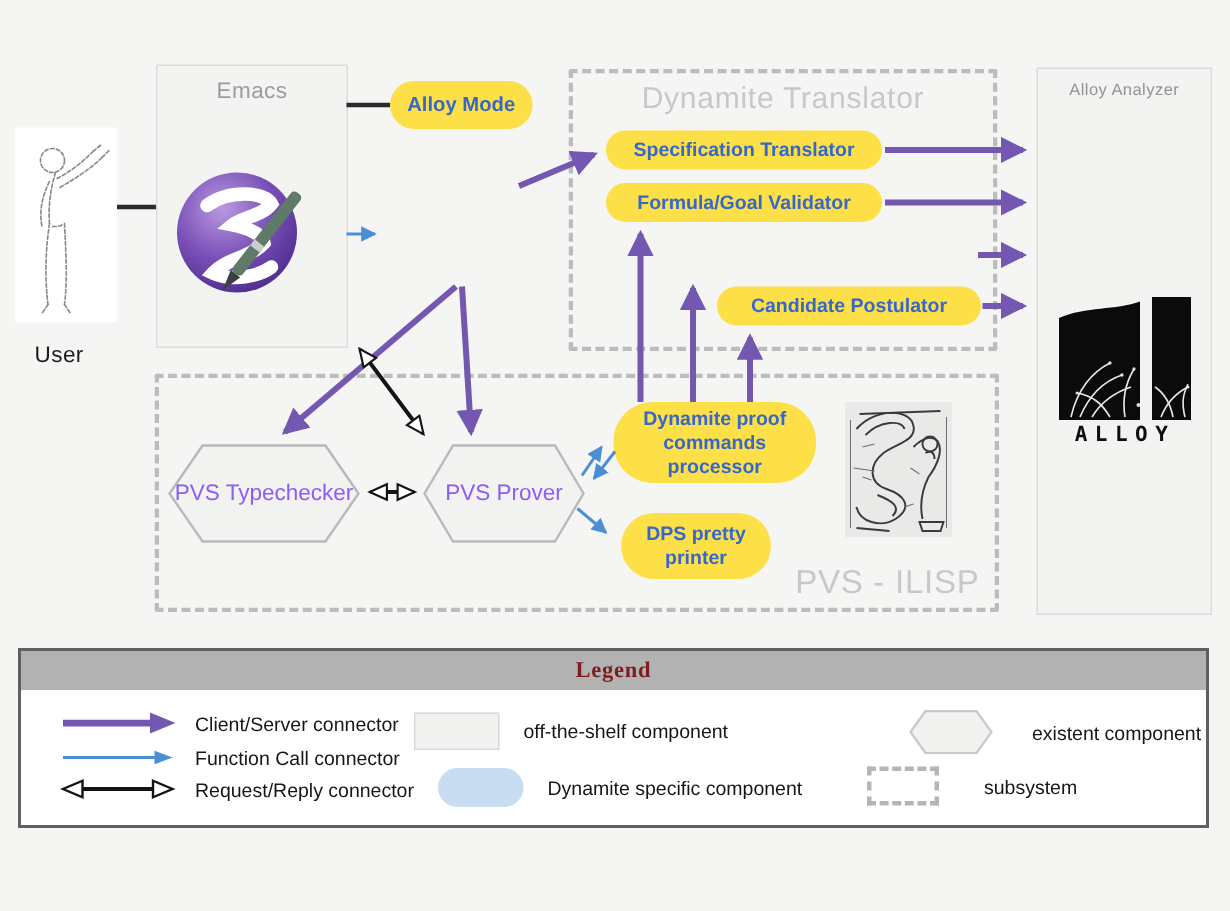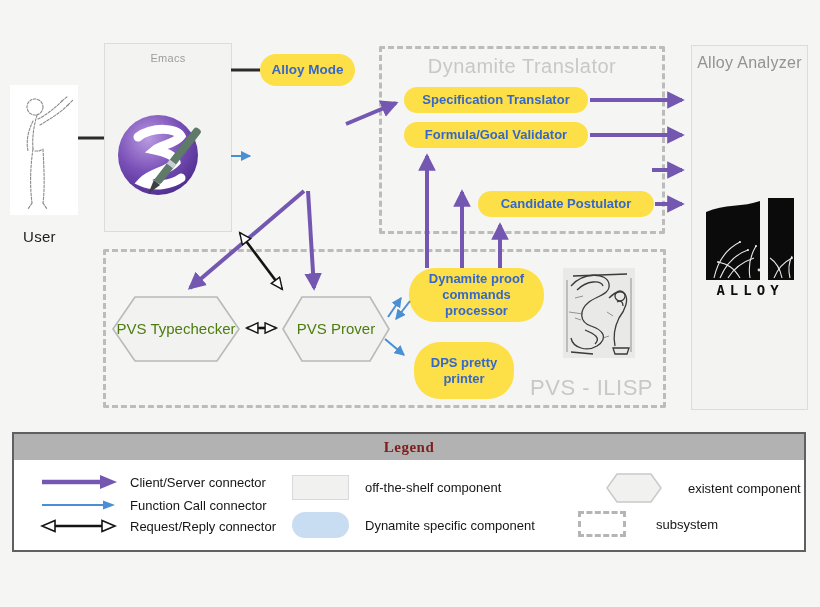--- a/index.html
+++ b/index.html
@@ -3,32 +3,32 @@
 <meta charset="utf-8">
 <style>
   html,body{margin:0;padding:0;}
   body{font-family:"Liberation Sans", sans-serif; background:#f5f5f4;}
   .screen{position:relative;width:820px;height:607px;background:#f5f5f4;overflow:hidden;}
   .abs{position:absolute;}
 
   
   .solid-box{background:#f3f3f2;border:1px solid #dcdcdc;}
   .dashed-box{border:3px dashed #bcbcbc;background:transparent;border-radius:2px;}
-  .box-title{color:#9d9d9d;font-size:11px;text-align:center;letter-spacing:.3px;}
+  .box-title{color:#9d9d9d;font-size:15px;text-align:center;letter-spacing:.3px;}
   .big-title{color:#c8c8c8;font-size:20px;text-align:center;letter-spacing:.5px;}
 
   
   .pill{background:#fde047;color:#3667c9;font-weight:bold;display:flex;align-items:center;
         justify-content:center;text-align:center;line-height:1.22;}
   .pill-thin{border-radius:14px;font-size:13px;}
   .pill-blob{border-radius:26px;font-size:13px;padding:4px 8px;box-sizing:border-box;}
 
   
   .hex{display:flex;align-items:center;justify-content:center;text-align:center;}
-  .hex .hex-label{position:relative;z-index:2;color:#4d7c0f;font-size:15px;line-height:1.25;}
+  .hex .hex-label{position:relative;z-index:2;color:#8b5cf6;font-size:15px;line-height:1.25;}
   .hex svg{position:absolute;left:0;top:0;z-index:1;}
 
   
   .legend-box{left:12px;top:432px;width:794px;height:120px;background:#ffffff;border:2px solid #606060;box-sizing:border-box;}
   .legend-header{position:absolute;left:0;top:0;right:0;height:26px;background:#b2b2b2;
                  display:flex;align-items:center;justify-content:center;}
   .legend-title{color:#7f1d1d;font-family:"Liberation Serif", serif;font-weight:bold;font-size:15px;letter-spacing:.5px;}
   .legend-row{position:absolute;display:flex;align-items:center;gap:12px;}
   .legend-label{font-size:13px;color:#161616;white-space:nowrap;}
   .sample-box{width:57px;height:25px;background:#f1f1f0;border:1px solid #d9d9d9;box-sizing:border-box;}
@@ -47,21 +47,21 @@
 
   <div class="abs solid-box" style="left:104px;top:43px;width:126px;height:187px;">
     <div class="box-title" style="margin-top:8px;">Emacs</div>
   </div>
 
   <div class="abs dashed-box" style="left:379px;top:46px;width:280px;height:182px;">
     <div class="big-title" style="margin-top:6px;">Dynamite Translator</div>
   </div>
 
   <div class="abs solid-box" style="left:691px;top:45px;width:115px;height:363px;">
-    <div class="box-title" style="margin-top:8px;font-size:16px;color:#929292;">Alloy Analyzer</div>
+    <div class="box-title" style="margin-top:8px;font-size:11px;color:#929292;">Alloy Analyzer</div>
   </div>
 
   <div class="abs dashed-box" style="left:103px;top:249px;width:557px;height:153px;">
     <div class="big-title abs" style="right:10px;bottom:4px;font-size:22px;">PVS - ILISP</div>
   </div>
 
   <div class="abs" style="left:10px;top:85px;width:68px;height:130px;background:#ffffff;">
     <svg width="68" height="130" viewBox="0 0 68 130">
       <g fill="none" stroke="#8a8a8a" stroke-width="1.1" stroke-linecap="round" stroke-dasharray="2.5 1.5">
         <circle cx="25" cy="22" r="8"></circle>
@@ -149,21 +149,21 @@
   <div class="abs hex" style="left:282px;top:296px;width:108px;height:66px;">
     <svg width="108" height="66" viewBox="0 0 108 66">
       <polygon points="20,1 88,1 107,33 88,65 20,65 1,33" fill="#f2f2f1" stroke="#b9b9b9" stroke-width="1.6"></polygon>
     </svg>
     <div class="hex-label">PVS Prover</div>
   </div>
 
   <div class="abs pill pill-blob" style="left:409px;top:268px;width:135px;height:54px;">
     <span>Dynamite proof commands processor</span>
   </div>
-  <div class="abs pill pill-blob" style="left:414px;top:342px;width:100px;height:57px;text-align:center;">
+  <div class="abs pill pill-blob" style="left:414px;top:342px;width:100px;height:44px;text-align:center;">
     <span>DPS pretty printer</span>
   </div>
 
   <div class="abs" style="left:563px;top:268px;width:72px;height:90px;background:#fcfcfc;">
     <svg width="72" height="90" viewBox="0 0 72 90">
       <rect x="0" y="0" width="72" height="90" fill="#e9e9e7"></rect>
       <g fill="none" stroke="#3a3a3a" stroke-width="1.3">
         <path d="M8 18 C20 4 44 4 46 16 C48 26 34 28 26 34 C16 42 16 54 28 58 C40 62 46 70 34 78 C24 84 10 80 8 70"></path>
         <path d="M14 22 C24 12 38 12 40 18"></path>
         <path d="M22 62 C32 66 38 70 32 76"></path>
@@ -240,21 +240,21 @@
     </div>
     <div class="legend-row" style="left:26px;top:84px;">
       <svg width="78" height="16" viewBox="0 0 78 16">
         <line x1="13" y1="8" x2="64" y2="8" stroke="#141414" stroke-width="2.6"></line>
         <polygon points="15,2.5 2,8 15,13.5" fill="#ffffff" stroke="#141414" stroke-width="1.6"></polygon>
         <polygon points="62,2.5 75,8 62,13.5" fill="#ffffff" stroke="#141414" stroke-width="1.6"></polygon>
       </svg>
       <span class="legend-label">Request/Reply connector</span>
     </div>
 
-    <div class="legend-row" style="left:278px;top:41px;">
+    <div class="legend-row" style="left:262px;top:41px;">
       <span class="sample-box"></span>
       <span class="legend-label" style="margin-left:4px;">off-the-shelf component</span>
     </div>
     <div class="legend-row" style="left:278px;top:78px;">
       <span class="sample-pill"></span>
       <span class="legend-label" style="margin-left:4px;">Dynamite specific component</span>
     </div>
 
     <div class="legend-row" style="left:592px;top:39px;gap:12px;">
       <svg width="56" height="30" viewBox="0 0 56 30">

